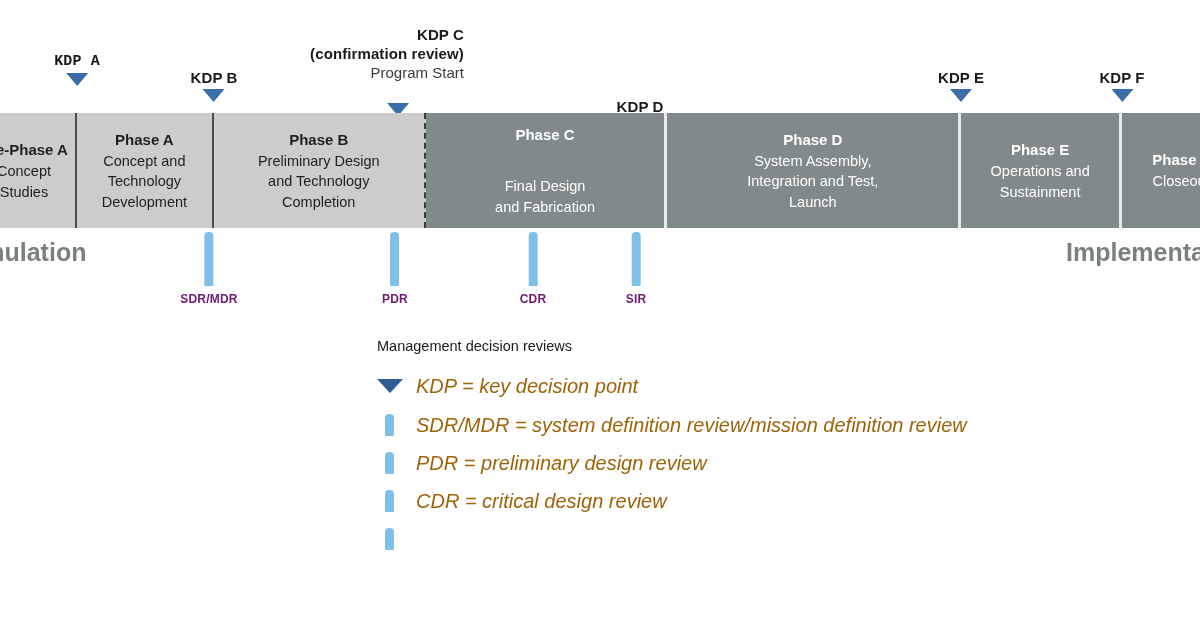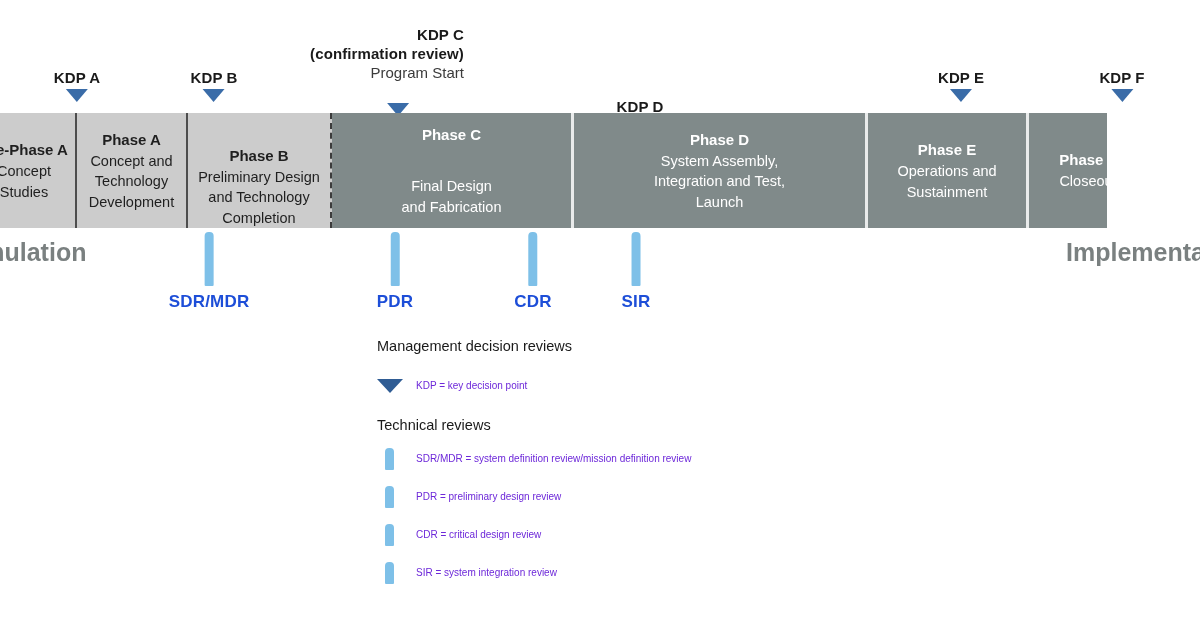--- a/index.html
+++ b/index.html
@@ -142,23 +142,23 @@
   }
   .tick-bar {
     width: 9px;
     height: 54px;
     margin: 0 auto;
     background: #7ec0e8;
     border-radius: 4px 4px 1px 1px;
   }
   .tick-label {
     margin-top: 6px;
-    font-size: 17px;
+    font-size: 12px;
     font-weight: bold;
-    color: #1d4ed8;
+    color: #701a75;
     letter-spacing: 0.2px;
   }
 
   
   #legend {
     position: absolute;
     left: 377px;
     top: 336px;
     width: 620px;
   }
@@ -167,23 +167,24 @@
     font-weight: normal;
     color: #1a1a1a;
     line-height: 20px;
   }
   .legend-row {
     display: flex;
     align-items: center;
     white-space: nowrap;
   }
   .legend-text {
-    font-size: 10px;
-    color: #6d28d9;
+    font-size: 20px;
+    color: #a16207;
     line-height: 20px;
+    font-style: italic;
   }
   #legend-kdp-row { margin-top: 15px; margin-left: 0px; height: 30px; }
   .legend-tri {
     width: 0;
     height: 0;
     border-left: 13px solid transparent;
     border-right: 13px solid transparent;
     border-top: 14px solid #2f5c94;
     margin-right: 13px;
     flex: 0 0 auto;
@@ -202,21 +203,21 @@
     margin-right: 22px;
     flex: 0 0 auto;
   }
   #legend-tech-rows { margin-top: 4px; }
 </style>
 </head>
 <body>
 
 <div id="canvas">
 
-  <div class="kdp" id="kdp-a" style="left:77px; top:68px;">
+  <div class="kdp" id="kdp-a" style="left:77px; top:52px;font-family:Liberation Mono, monospace;">
     <div class="kdp-label">KDP A</div>
     <div class="kdp-tri"></div>
   </div>
 
   <div class="kdp" id="kdp-b" style="left:214px; top:68px;">
     <div class="kdp-label">KDP B</div>
     <div class="kdp-tri"></div>
   </div>
 
   <div class="kdp" id="kdp-c" style="left:398px; top:25px;">
@@ -243,26 +244,26 @@
     <div class="kdp-tri"></div>
   </div>
 
   <div id="phase-bar">
 
     <div class="phase light clip-left" style="width:77px;">
       <div class="phase-title">Pre-Phase A</div>
       <div class="phase-desc multiline">Concept<br>Studies</div>
     </div>
 
-    <div class="phase light" style="width:111px;">
+    <div class="phase light" style="width:137px;">
       <div class="phase-title">Phase A</div>
       <div class="phase-desc multiline">Concept and<br>Technology<br>Development</div>
     </div>
 
-    <div class="phase light boundary" style="width:144px;justify-content:flex-end;">
+    <div class="phase light boundary" style="width:212px;">
       <div class="phase-title">Phase B</div>
       <div class="phase-desc multiline">Preliminary Design<br>and Technology<br>Completion</div>
     </div>
 
     <div class="phase dark" style="width:242px;gap:30px;">
       <div class="phase-title">Phase C</div>
       <div class="phase-desc multiline">Final Design<br>and Fabrication</div>
     </div>
 
     <div class="phase dark" style="width:294px;">
@@ -307,39 +308,37 @@
 
   <div id="legend">
 
     <div class="legend-heading">Management decision reviews</div>
 
     <div class="legend-row" id="legend-kdp-row">
       <div class="legend-tri"></div>
       <div class="legend-text">KDP = key decision point</div>
     </div>
 
-    <div class="legend-heading" id="legend-tech-heading">Technical reviews</div>
 
     <div id="legend-tech-rows">
       <div class="legend-row legend-tick-row">
         <div class="legend-tick"></div>
         <div class="legend-text">SDR/MDR = system definition review/mission definition review</div>
       </div>
 
       <div class="legend-row legend-tick-row">
         <div class="legend-tick"></div>
         <div class="legend-text">PDR = preliminary design review</div>
       </div>
 
       <div class="legend-row legend-tick-row">
         <div class="legend-tick"></div>
         <div class="legend-text">CDR = critical design review</div>
       </div>
 
       <div class="legend-row legend-tick-row">
         <div class="legend-tick"></div>
-        <div class="legend-text">SIR = system integration review</div>
       </div>
     </div>
 
   </div>
 
 </div>
 
 </body></html>

